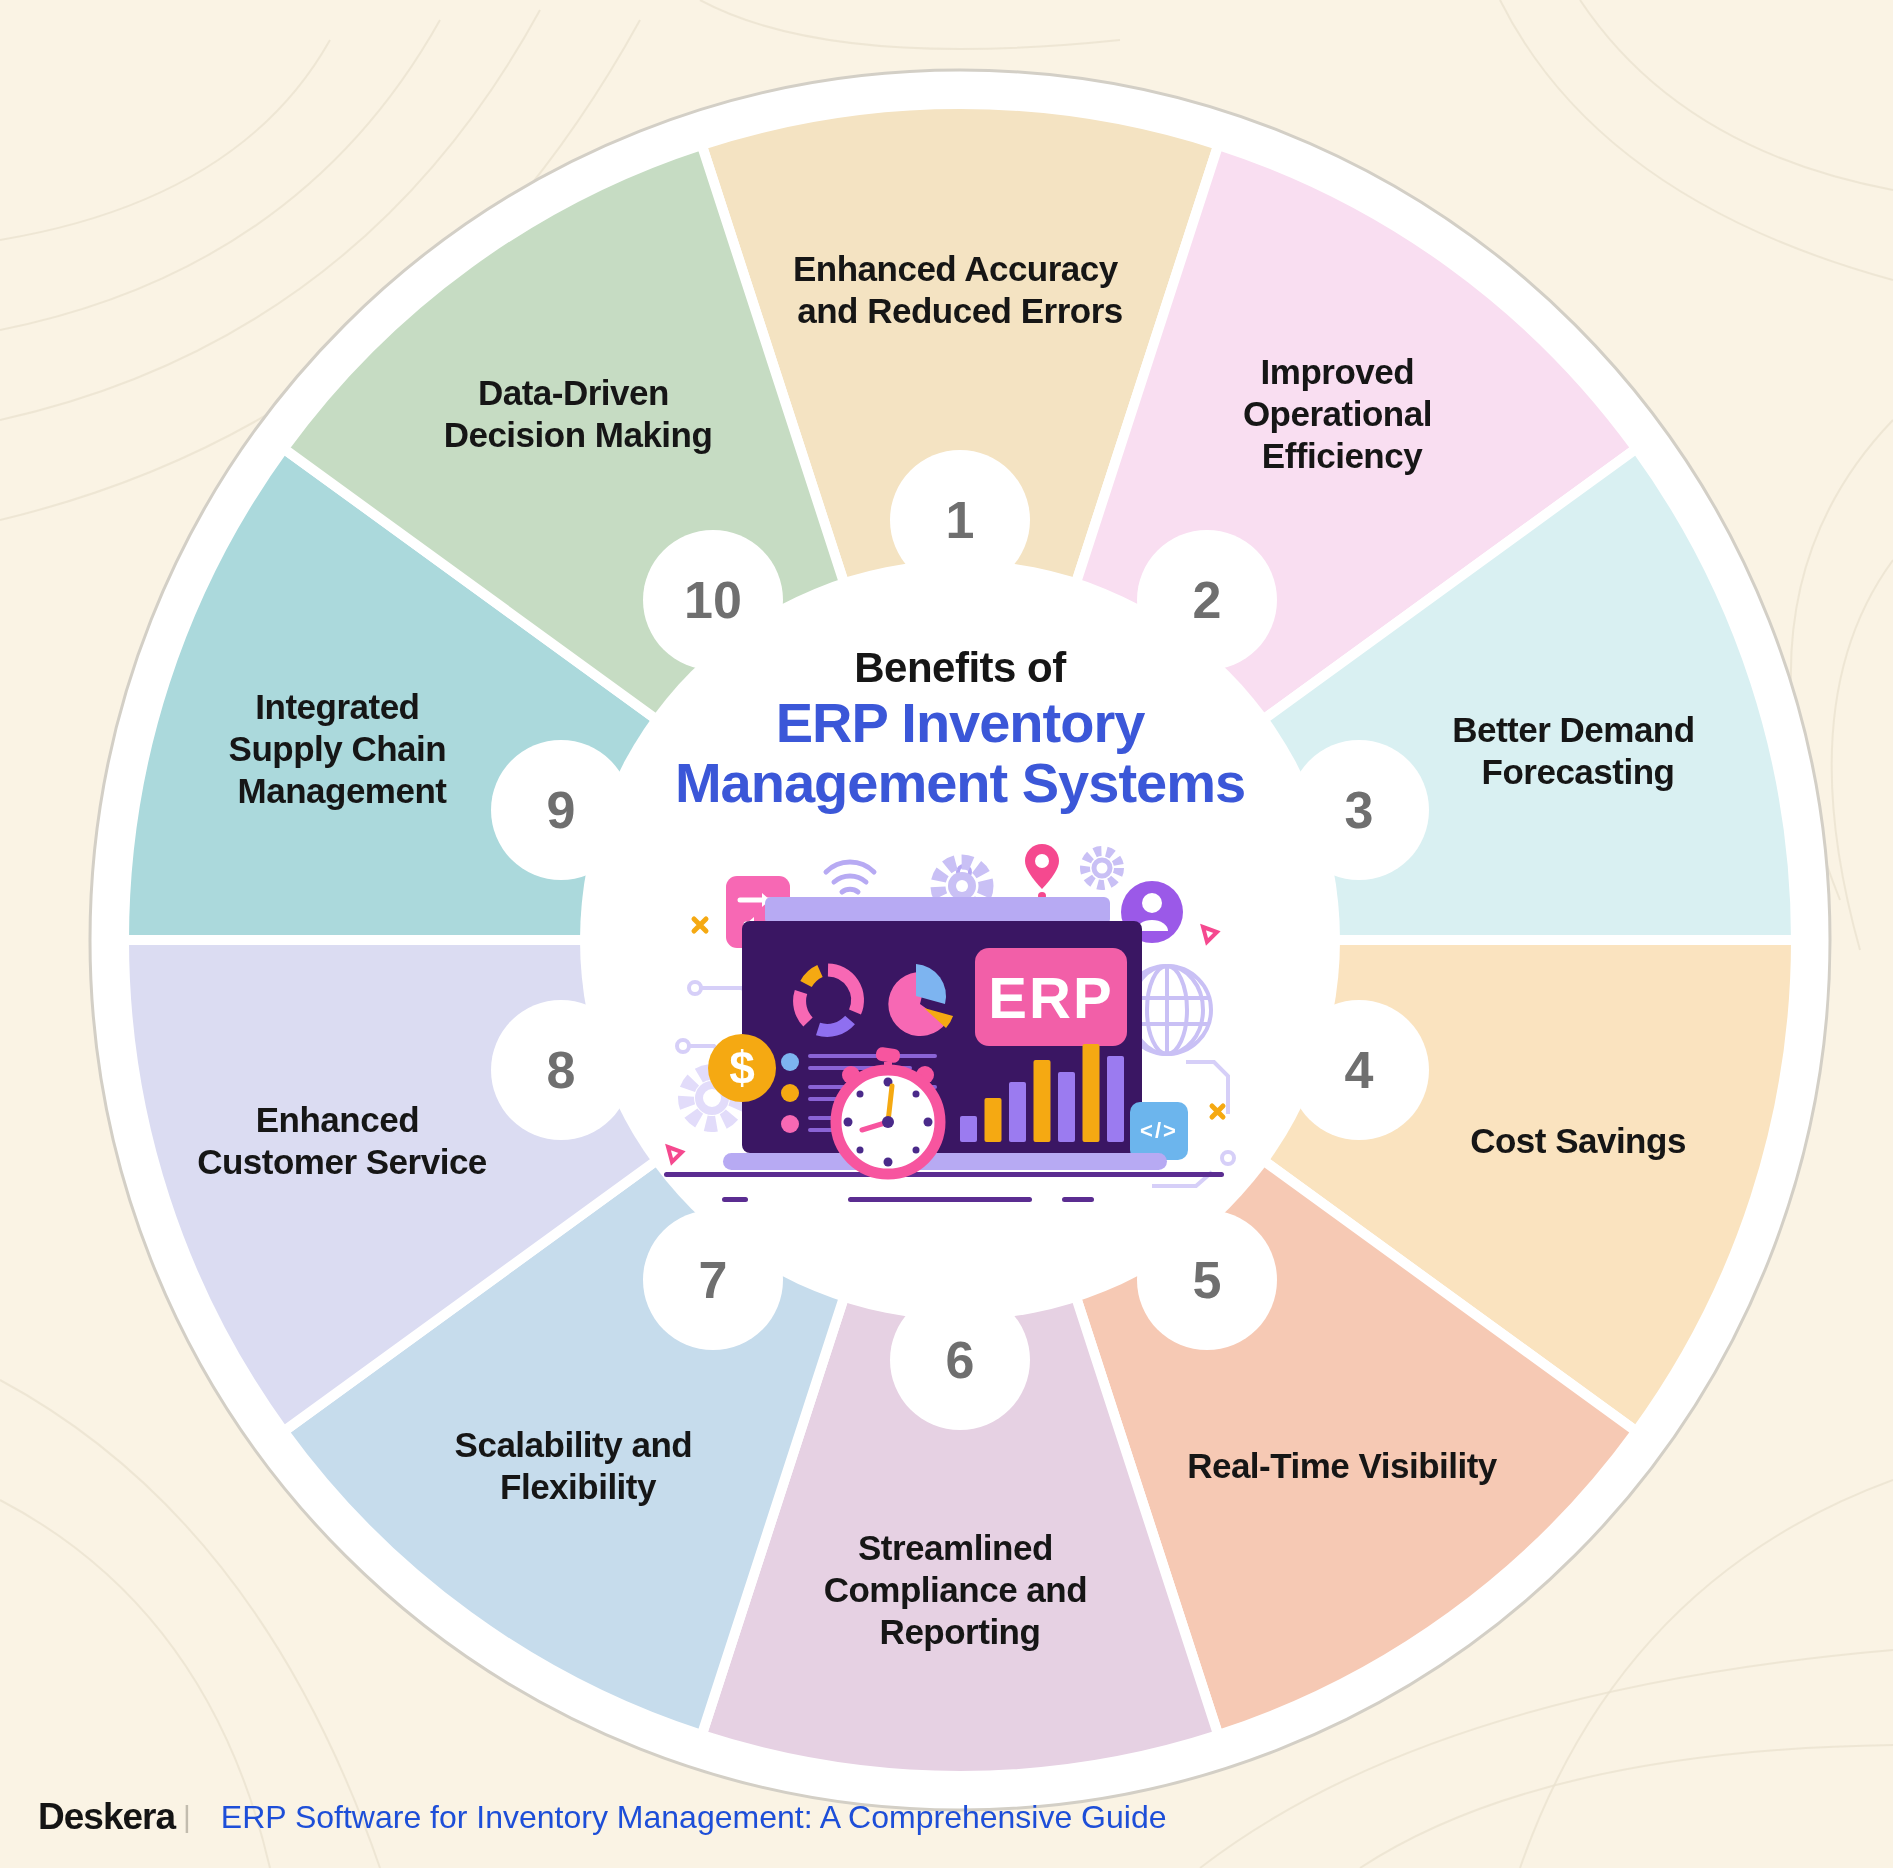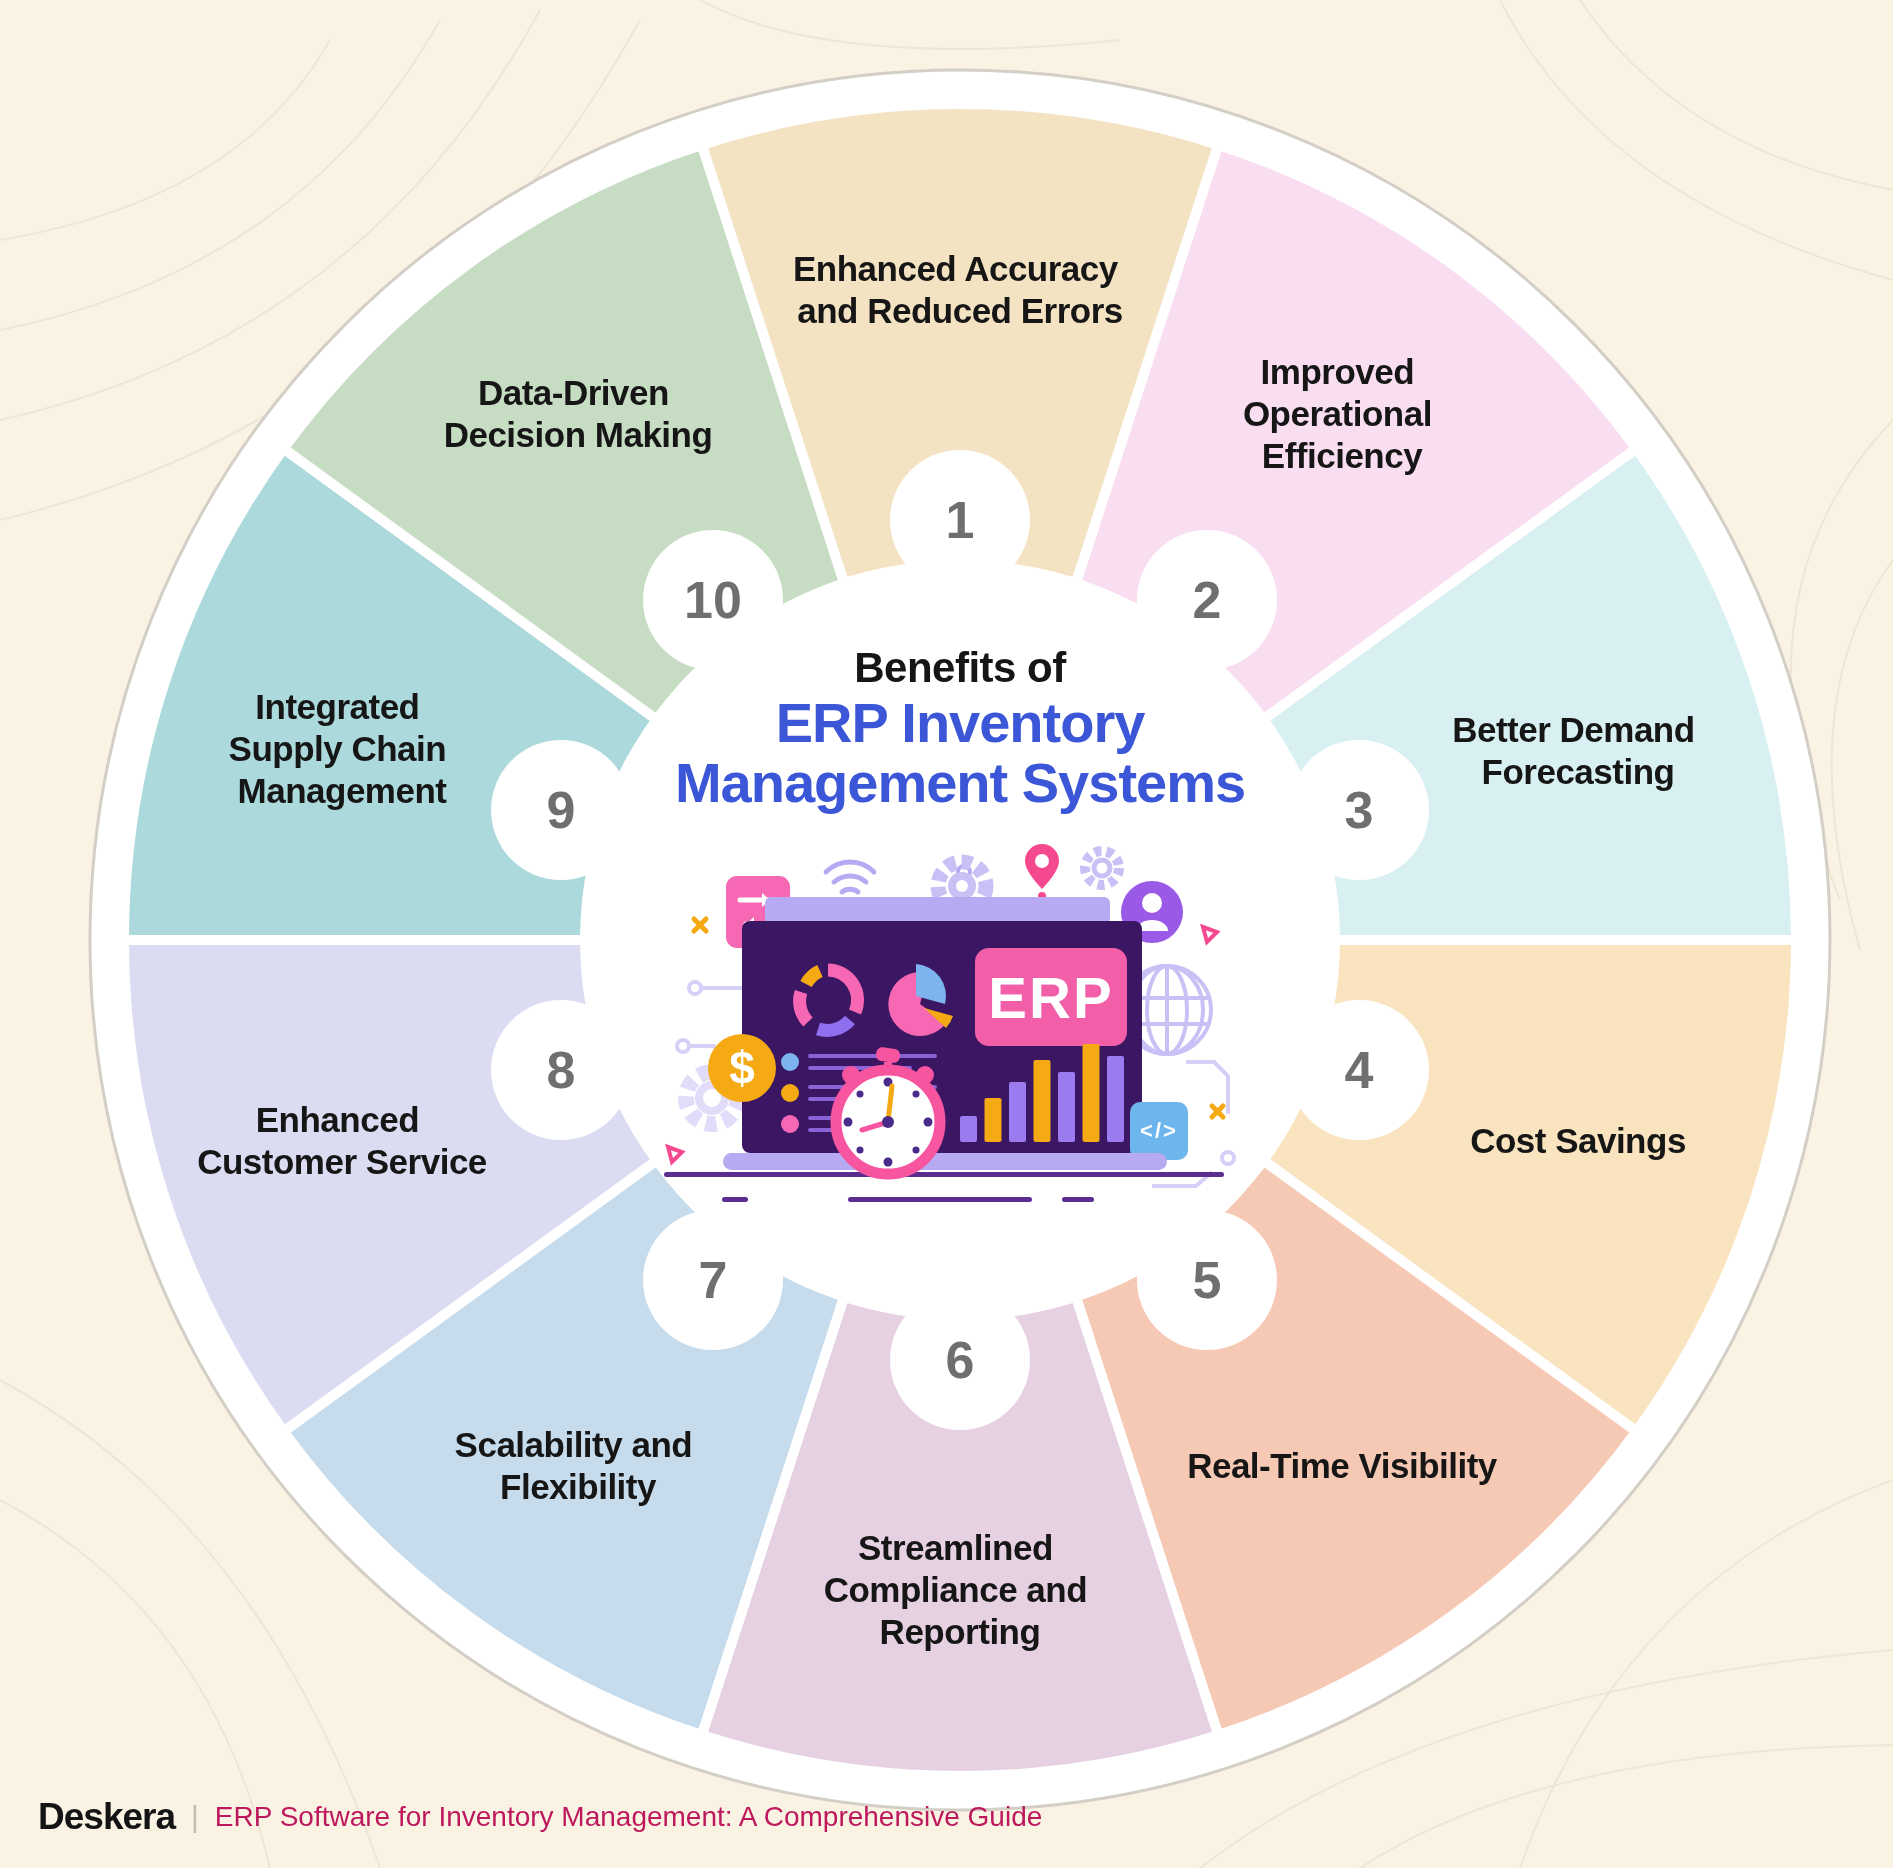--- a/index.html
+++ b/index.html
@@ -8,24 +8,24 @@
   svg{position:absolute;left:0;top:0;}
   .seg-label{font-size:35px;font-weight:bold;fill:#161616;text-anchor:middle;letter-spacing:-0.5px;}
   .num{font-size:52px;font-weight:bold;text-anchor:middle;}
   .t1{font-size:42px;font-weight:bold;fill:#161616;text-anchor:middle;letter-spacing:-0.5px;}
   .t2{font-size:56px;font-weight:bold;text-anchor:middle;letter-spacing:-1px;}
   .erp-txt{font-size:58px;font-weight:bold;fill:#ffffff;text-anchor:middle;letter-spacing:2px;}
   .coin-txt{font-size:46px;font-weight:bold;fill:#ffffff;text-anchor:middle;}
   .code-txt{font-size:22px;font-weight:bold;fill:#ffffff;text-anchor:middle;letter-spacing:2px;}
   .contour{fill:none;stroke:#e9e1cf;stroke-width:2;opacity:.75;}
   .circuit{fill:none;stroke:#d6cff8;stroke-width:4;}
-  .footer{position:absolute;left:38px;top:1796px;width:1820px;display:flex;align-items:center;gap:16px;}
+  .footer{position:absolute;left:38px;top:1796px;width:1820px;display:flex;align-items:center;gap:8px;}
   .brand{font-size:37px;font-weight:bold;color:#141414;letter-spacing:-1px;}
   .sep{font-size:30px;color:#c2bcae;font-weight:300;}
-  .tagline{font-size:28px;color:#be185d;}
+  .tagline{font-size:32px;color:#1d4ed8;margin-left:22px;}
 </style>
 </head>
 <body>
 
 <div class="stage">
 <svg width="1893" height="1868" viewBox="0 0 1893 1868">
 
   <rect x="0" y="0" width="1893" height="1868" fill="#faf3e4"></rect>
   <g>
     <path class="contour" d="M0,240 Q240,200 330,40"></path>

